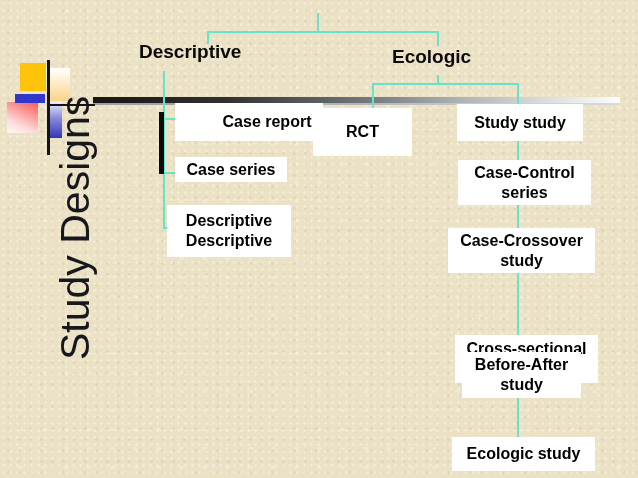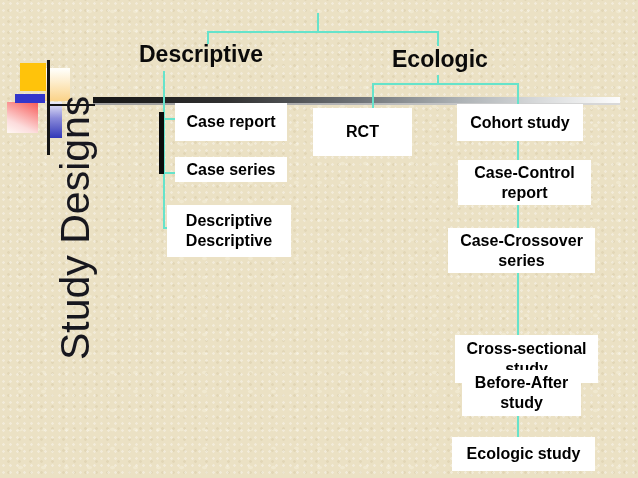--- a/index.html
+++ b/index.html
@@ -34,21 +34,21 @@
     border-bottom:2px solid rgba(205,205,205,0.75);}
 
   
   .slide-title{
     left:52px;top:360px;width:262px;height:50px;
     transform:rotate(-90deg);transform-origin:0 0;
     font-size:41px;font-weight:400;color:#17171E;
     white-space:nowrap;letter-spacing:0px;z-index:6;}
 
   
-  .heading{font-weight:bold;color:#0A0A0A;font-size:23px;z-index:6;white-space:nowrap;}
+  .heading{font-weight:bold;color:#0A0A0A;font-size:19px;z-index:6;white-space:nowrap;}
   .heading-descriptive{left:139px;top:41px;}
   .heading-analytic{left:392px;top:46px;}
 
   
   .line{background:#66E3CB;z-index:5;}
   .ln-top-stub{left:317px;top:13px;width:2px;height:20px;}
   .ln-top-h{left:207px;top:31px;width:232px;height:2px;}
   .ln-desc-drop{left:207px;top:31px;width:2px;height:13px;}
   .ln-ana-drop{left:437px;top:31px;width:2px;height:15px;}
   .ln-desc-v{left:163px;top:71px;width:2px;height:158px;}
@@ -58,29 +58,29 @@
   .ln-ana-stub{left:437px;top:75px;width:2px;height:10px;}
   .ln-ana-branch{left:372px;top:83px;width:147px;height:2px;}
   .ln-rct-drop{left:372px;top:83px;width:2px;height:28px;}
   .ln-right-v{left:517px;top:83px;width:2px;height:357px;z-index:2;}
   .annotation-black-line{left:159px;top:112px;width:5px;height:62px;background:#0B0B0B;z-index:5;}
 
   
   .node{background:#FFFFFF;color:#000;font-weight:bold;font-size:16px;
     display:flex;align-items:center;justify-content:center;text-align:center;
     line-height:1.25;z-index:6;}
-  .node-case-report{left:175px;top:103px;width:112px;height:38px;}
+  .node-case-report{left:175px;top:103px;width:112px;height:38px;padding-left:36px;}
   .node-case-series{left:175px;top:157px;width:112px;height:25px;}
   .node-desc-epi{left:167px;top:205px;width:124px;height:52px;}
   .node-rct{left:313px;top:108px;width:99px;height:48px;}
   .node-cohort{left:457px;top:104px;width:126px;height:37px;}
   .node-case-control{left:458px;top:160px;width:133px;height:45px;}
   .node-case-crossover{left:448px;top:228px;width:147px;height:45px;}
   .node-cross-sectional{left:455px;top:295px;width:143px;height:48px;margin-top:40px;}
-  .node-before-after{left:462px;top:370px;width:119px;height:46px;}
+  .node-before-after{left:462px;top:352px;width:119px;height:46px;}
   .node-ecologic{left:452px;top:437px;width:143px;height:34px;text-align:right;}
 </style>
 </head>
 <body>
 
 <div class="abs decor-yellow"></div>
 <div class="abs decor-fade"></div>
 <div class="abs decor-bluebar"></div>
 <div class="abs decor-pink"></div>
 <div class="abs decor-bluegrad"></div>
@@ -106,18 +106,18 @@
 <div class="abs line ln-ana-branch"></div>
 <div class="abs line ln-rct-drop"></div>
 <div class="abs line ln-right-v"></div>
 <div class="abs annotation-black-line"></div>
 
 <div class="abs node node-case-report">Case report</div>
 <div class="abs node node-case-series">Case series</div>
 <div class="abs node node-desc-epi">Descriptive Descriptive</div>
 
 <div class="abs node node-rct">RCT</div>
-<div class="abs node node-cohort">Cohort study</div>
-<div class="abs node node-case-control">Case-Control report</div>
-<div class="abs node node-case-crossover">Case-Crossover series</div>
+<div class="abs node node-cohort">Study study</div>
+<div class="abs node node-case-control">Case-Control series</div>
+<div class="abs node node-case-crossover">Case-Crossover study</div>
 <div class="abs node node-cross-sectional">Cross-sectional study</div>
 <div class="abs node node-before-after">Before-After study</div>
 <div class="abs node node-ecologic">Ecologic study</div>
 
 </body></html>

